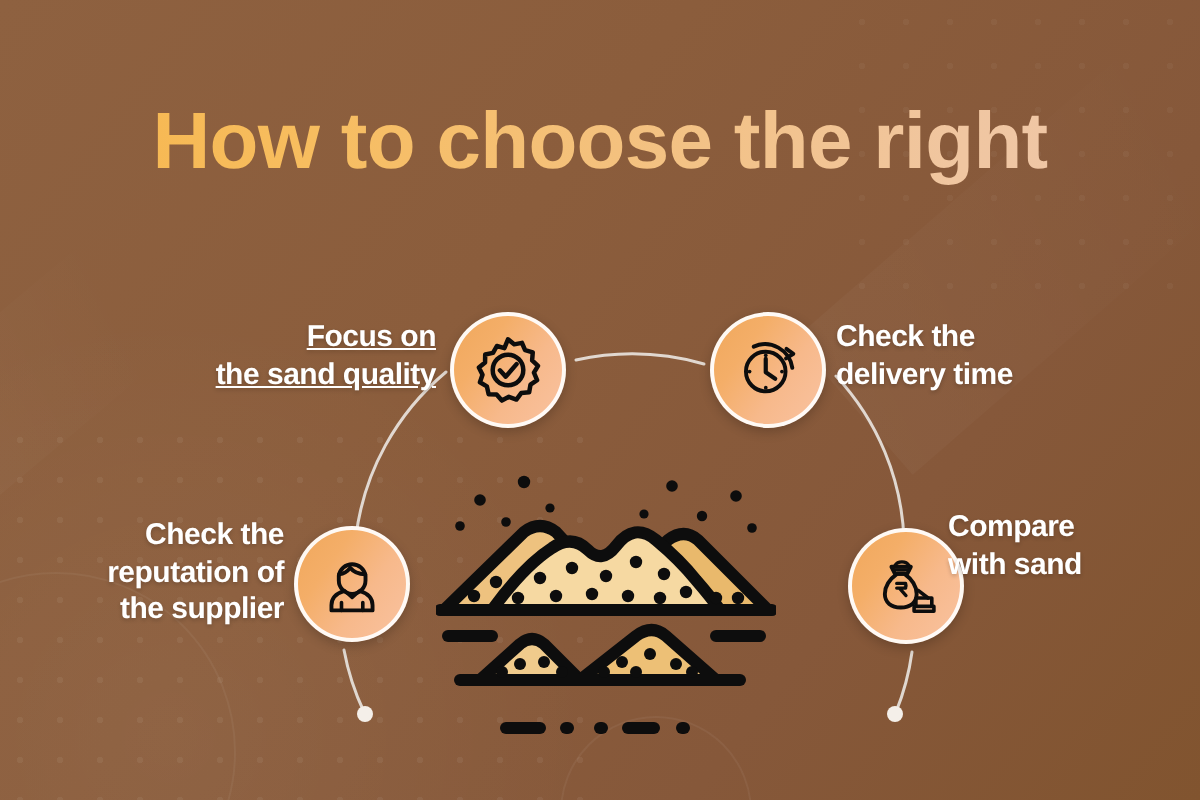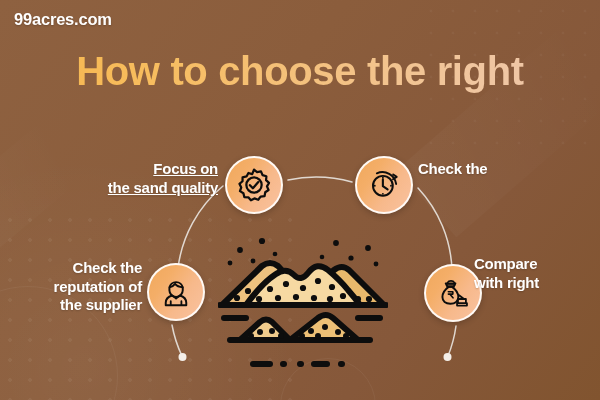--- a/index.html
+++ b/index.html
@@ -124,21 +124,20 @@
 
 <div id="infographic">
 
   <div class="bg-streak"></div>
   <div class="bg-streak2"></div>
   <div class="bg-dots"></div>
   <div class="bg-dots-2"></div>
   <div class="bg-arc a1"></div>
   <div class="bg-arc a2"></div>
 
-  <div class="logo">99acres.com</div>
 
   <h1 class="title">
     <span class="ln">How to choose the right</span>
   </h1>
 
   <svg class="ring" viewBox="0 0 600 400">
     <g fill="none" stroke="#e8e3dd" stroke-width="1.5" stroke-linecap="round" opacity="0.92">
       <path d="M 288 180 A 130 128 0 0 1 352 182"></path>
       <path d="M 223 186 A 130 128 0 0 0 178 268"></path>
       <path d="M 418 188 A 130 128 0 0 1 452 270"></path>
@@ -172,20 +171,21 @@
         <circle cx="33.3" cy="25" r="1.25" fill="#0d0d0d"></circle>
         <circle cx="22.5" cy="35.8" r="1.25" fill="#0d0d0d"></circle>
         <circle cx="11.7" cy="25" r="1.25" fill="#0d0d0d"></circle>
         <path d="M14.5 8.4 A 18.4 18.4 0 0 1 40.2 22.6" fill="none" stroke="#0d0d0d" stroke-width="2.6" stroke-linecap="round"></path>
         <path d="M36.3 9.9 l4.6 3.3 -4.9 3.1" fill="none" stroke="#0d0d0d" stroke-width="2.6" stroke-linecap="round" stroke-linejoin="round"></path>
       </svg>
     </span>
   </div>
   <div class="label l-delivery">
     <span>Check the</span>
+    <span>delivery time</span>
   </div>
 
   <div class="node n-reputation">
     <span>
       <svg width="36" height="36" viewBox="0 0 48 48">
         <path d="M15.2 18.5 a9 9 0 0 1 17.8 0 v3.2 a8.9 8.9 0 0 1 -17.8 0 z" fill="none" stroke="#0d0d0d" stroke-width="2.6" stroke-linejoin="round"></path>
         <path d="M15.4 17.6 c2.6 -0.4 5.6 -2 7.4 -4.4 c2 2.6 5.6 4.2 10.1 4.4" fill="none" stroke="#0d0d0d" stroke-width="2.6" stroke-linecap="round" stroke-linejoin="round"></path>
         <path d="M18.9 28.6 c-5.3 1.6 -8.6 5.1 -8.6 9.6 v3.4 h27.4 v-3.4 c0 -4.5 -3.3 -8 -8.6 -9.6" fill="none" stroke="#0d0d0d" stroke-width="2.6" stroke-linejoin="round"></path>
         <path d="M19.1 28.5 l5 4.4 5-4.4" fill="none" stroke="#0d0d0d" stroke-width="2.4" stroke-linecap="round" stroke-linejoin="round"></path>
         <path d="M17 36.3 v5.3 M31.2 36.3 v5.3" fill="none" stroke="#0d0d0d" stroke-width="2.4" stroke-linecap="round"></path>
@@ -205,21 +205,21 @@
         <path d="M16.6 15.8 h8.3 l2.3 -4.6 h-12.9 z" fill="none" stroke="#0d0d0d" stroke-width="2.6" stroke-linejoin="round"></path>
         <path d="M15.6 13.3 h10.6 M16.7 10.2 c0.8 -1.4 2.6 -2.3 4.6 -2.3 c2 0 3.8 0.9 4.6 2.3" fill="none" stroke="#0d0d0d" stroke-width="2.2" stroke-linecap="round"></path>
         <path d="M17.8 22.3 h6 M17.8 25.4 h6 M22.2 22.3 c2.4 0 2.4 3.1 0 3.1 h-2.6 l4.4 5" fill="none" stroke="#0d0d0d" stroke-width="2.2" stroke-linecap="round" stroke-linejoin="round"></path>
         <path d="M30.6 32 h10.6 v5.6 h-10.6 z M29.4 37.6 h13.2 v3.2 h-13.2 z" fill="none" stroke="#0d0d0d" stroke-width="2.4" stroke-linejoin="round"></path>
         <path d="M32.1 26.9 l6.6 5.1" fill="none" stroke="#0d0d0d" stroke-width="2.4" stroke-linecap="round"></path>
       </svg>
     </span>
   </div>
   <div class="label l-pricing">
     <span>Compare</span>
-    <span>with right</span>
+    <span>with sand</span>
   </div>
 
   <svg class="sand" viewBox="0 0 170 125">
 
     <g fill="#0d0d0d">
       <circle cx="22" cy="22" r="2.9"></circle>
       <circle cx="35" cy="33" r="2.4"></circle>
       <circle cx="12" cy="35" r="2.4"></circle>
       <circle cx="44" cy="13" r="3.1"></circle>
       <circle cx="57" cy="26" r="2.3"></circle>

